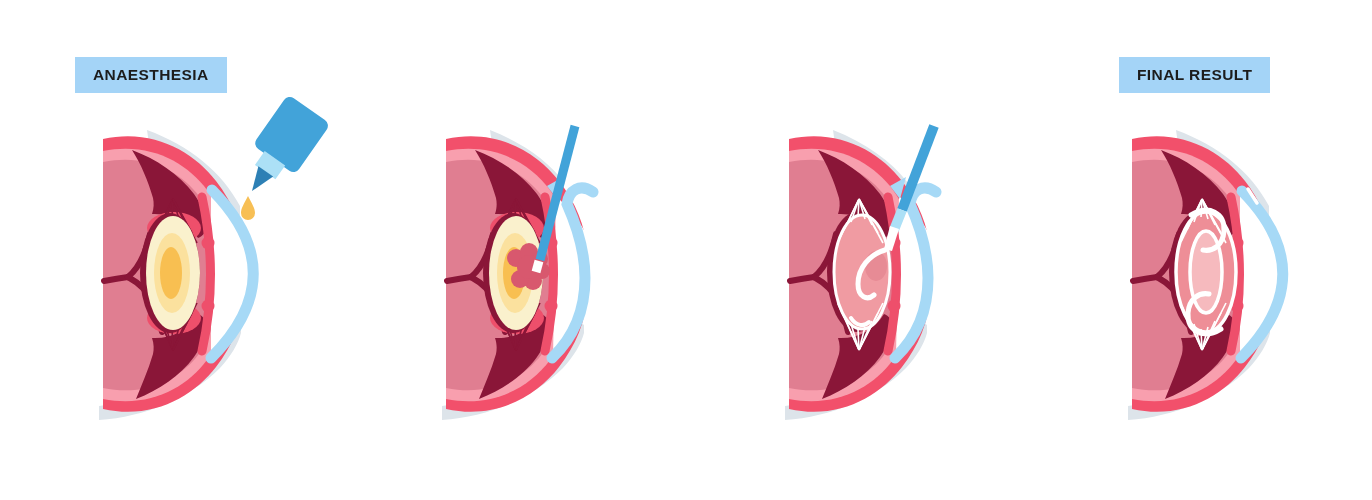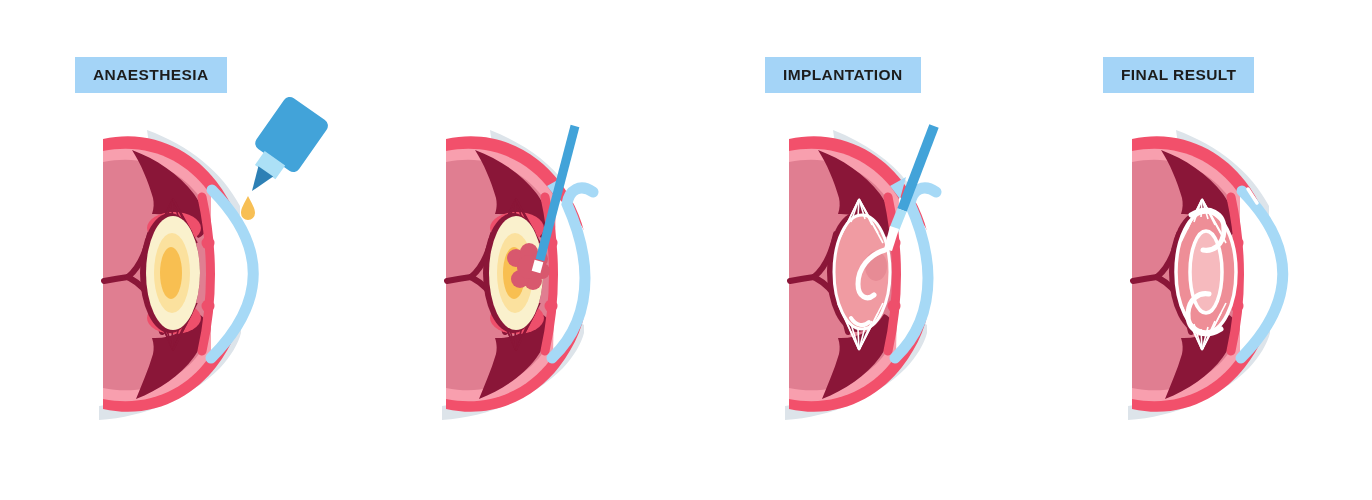--- a/index.html
+++ b/index.html
@@ -3,21 +3,21 @@
 <meta charset="utf-8">
 <style>
   html,body{margin:0;padding:0;background:#fff;}
   .canvas{position:relative;width:1372px;height:500px;background:#fff;overflow:hidden;
           font-family:"Liberation Sans",sans-serif;display:flex;border-radius:28px;}
   .panel{position:relative;width:343px;height:500px;flex:0 0 343px;}
   .stage-label{position:absolute;top:57px;height:36px;line-height:36px;padding:0 18px;
                background:var(--label-bg);color:var(--label-text);
                font-size:15.5px;font-weight:700;letter-spacing:.4px;white-space:nowrap;}
   .p1 .stage-label{left:75px;} .p2 .stage-label{left:77px;}
-  .p3 .stage-label{left:79px;} .p4 .stage-label{left:74px;}
+  .p3 .stage-label{left:79px;} .p4 .stage-label{left:90px;}
   svg.eye{position:absolute;left:0;top:0;width:343px;height:500px;display:block;}
   .f-sclera{fill:var(--sclera-gray);}
   .f-red{fill:var(--eye-red);}
   .f-iris{fill:var(--iris-red);}
   .s-iris{stroke:var(--iris-red);stroke-width:9;fill:none;stroke-linecap:round;}
   .f-pinkband{fill:var(--retina-pink);}
   .f-scallop{fill:var(--scallop-pink);}
   .f-body{fill:var(--vitreous-pink);}
   .f-maroon{fill:var(--deep-maroon);}
   .s-maroon-v{stroke:var(--deep-maroon);stroke-width:6;fill:none;stroke-linecap:round;}
@@ -186,21 +186,20 @@
         <circle cx="186" cy="267" r="12"></circle>
       </g>
       <g>
         <line class="s-probe" x1="232" y1="126" x2="197" y2="260"></line>
         <line class="s-probe-w" x1="196" y1="261" x2="193" y2="272"></line>
       </g>
     </svg>
   </section>
 
   <section class="panel p3">
-    <div class="stage-label">IMPLANTATION</div>
     <svg class="eye" viewBox="0 0 343 500">
       <path class="f-sclera" d="M147,130 C180,143 205,161 222,183 L214,197 C199,176 176,158 152,152 C149,145 148,137 147,130 Z"></path>
       <path class="f-sclera" d="M99,420 C145,417 190,398 220,368 C231,356 238,344 241,333 L241,325 C237,321 232,320 228,322 C212,352 186,376 152,392 C135,399 117,404 99,406 Z"></path>
       <path class="f-red" d="M103,139 C152,128 193,151 216,181 C233,203 242,226 244,249 L244,299 C242,322 233,345 216,367 C193,397 152,420 103,409 Z"></path>
       <path class="f-pinkband" d="M103,151 C150,142 186,162 207,190 C222,210 230,241 231,275 C230,309 222,340 207,360 C186,388 150,408 103,399 Z"></path>
       <g class="f-scallop">
         <circle cx="120" cy="170" r="8"></circle>
           <circle cx="135" cy="176" r="8"></circle>
           <circle cx="149" cy="184" r="8"></circle>
           <circle cx="161" cy="193" r="8"></circle>

